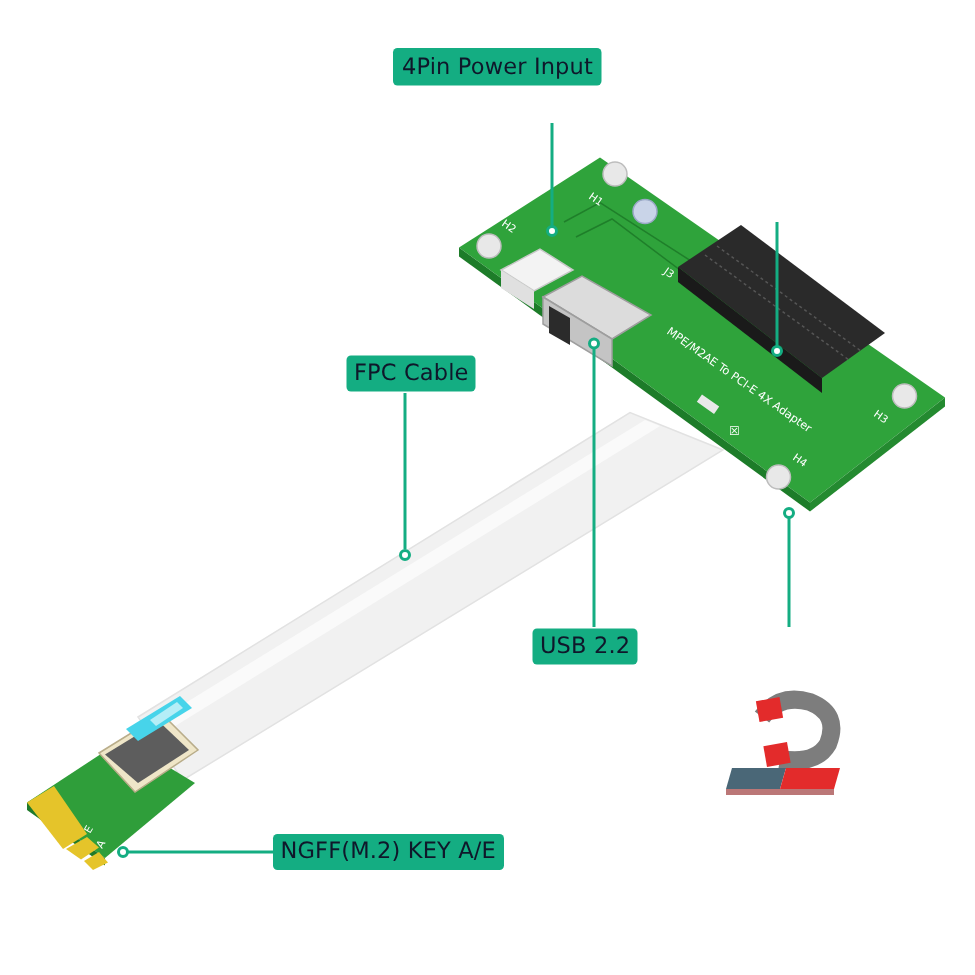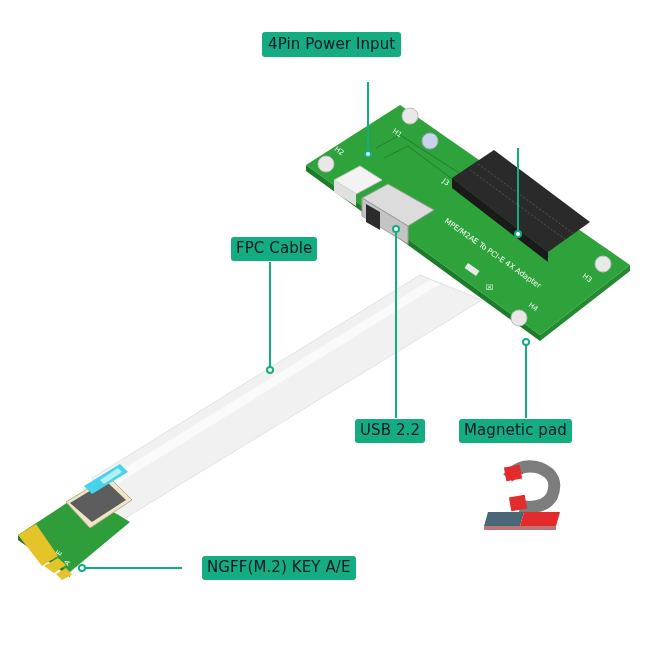--- a/index.html
+++ b/index.html
@@ -130,16 +130,15 @@
 
   <div class="label two-line" style="left:262px; top:32px;">
     <span class="line">4Pin Power Input</span>
   </div>
 
 
   <div class="label" style="left:219px; top:237px;margin-left:12px;">FPC Cable</div>
 
   <div class="label" style="left:355px; top:419px;">USB 2.2</div>
 
-  <div class="label" style="left:459px; top:419px;">Magnetic pad</div>
 
-  <div class="label" style="left:182px; top:556px;margin-left:20px;">NGFF(M.2) KEY A/E</div>
+  <div class="label" style="left:182px; top:556px;">NGFF(M.2) KEY A/E</div>
 </div>
 
 </body></html>

